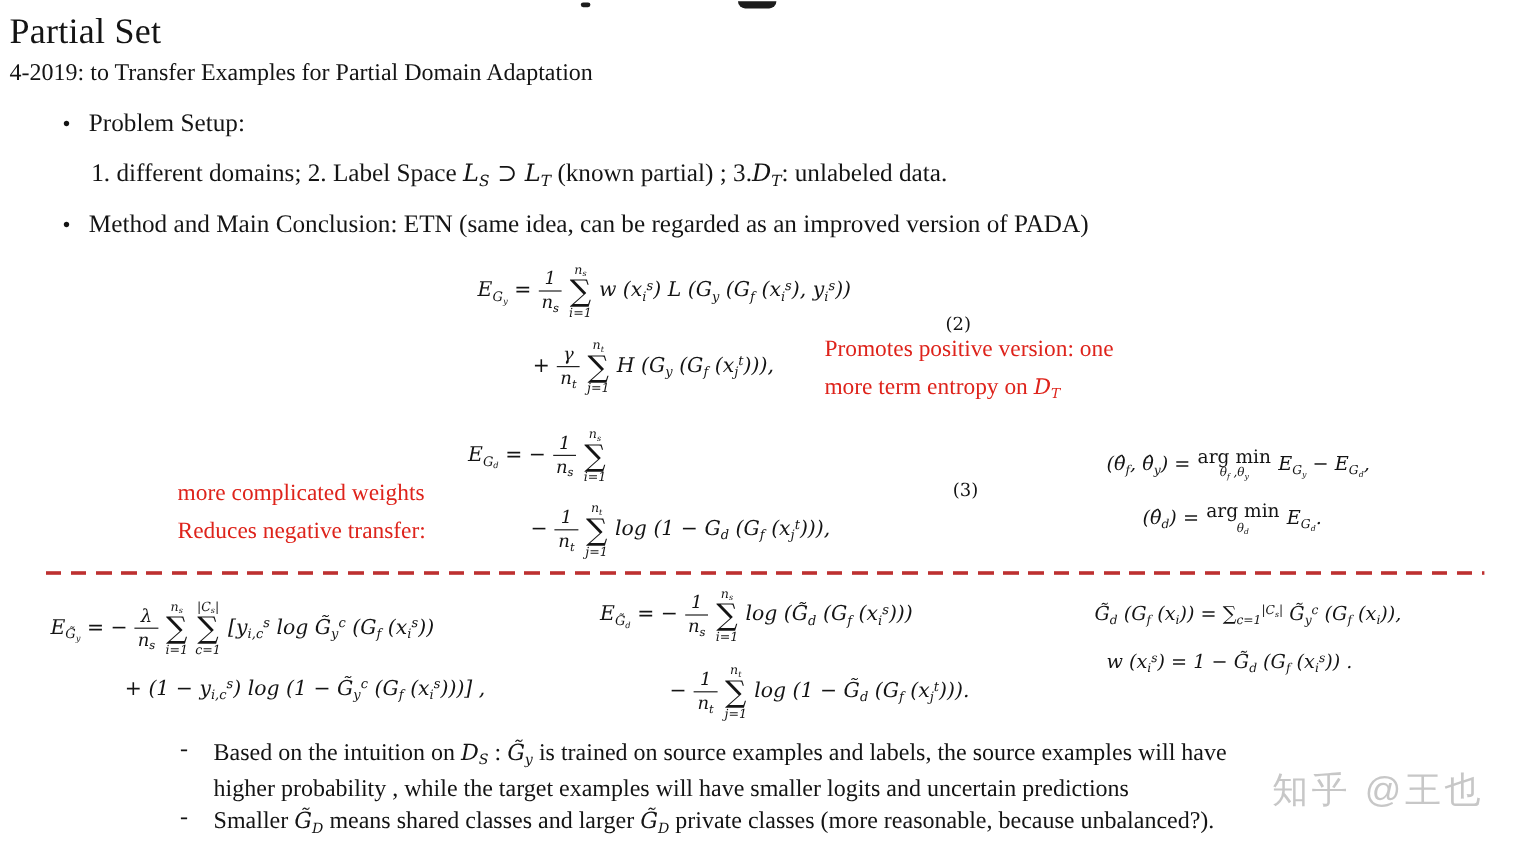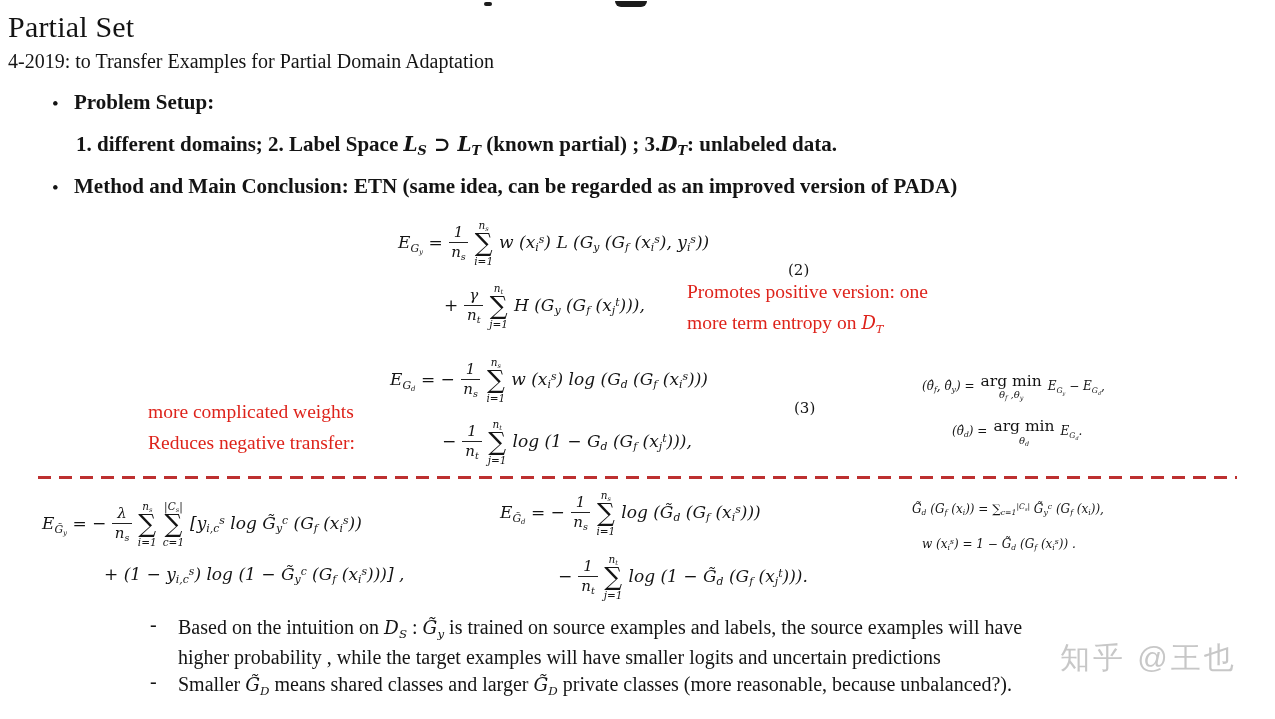--- a/index.html
+++ b/index.html
@@ -7,27 +7,27 @@
   html,body { margin:0; padding:0; background:#ffffff; }
   .canvas {
     position:relative; width:1237px; height:719px; background:#fff;
     font-family:"Liberation Serif", serif; color:var(--ink); overflow:hidden;
   }
   .abs { position:absolute; }
   .nowrap { white-space:nowrap; }
 
   .title { font-size:30px; letter-spacing:0.2px; }
   .subtitle { font-size:20px; }
-  .btxt { font-size:21px;font-weight:bold; }
+  .btxt { font-size:21px; }
   .bdot { font-size:19px; }
 
   
   .math { font-family:"DejaVu Serif", serif; font-style:italic; font-size:17px; }
   .m20 { font-size:20px; }
-  .m16 { font-size:12px; }
+  .m16 { font-size:16px; }
   sub { font-size:64%; vertical-align:-0.32em; line-height:0; }
   sup { font-size:64%; vertical-align:0.5em; line-height:0; }
 
   .eqrow { display:flex; align-items:center; gap:6px; white-space:nowrap; line-height:1.25; }
   .frac { display:inline-flex; flex-direction:column; align-items:center; font-family:"DejaVu Serif", serif; font-style:italic; font-size:15px; }
   .frac .num { padding:0 5px 1px; border-bottom:1.4px solid #222; line-height:1.15; }
   .frac .den { padding-top:1px; line-height:1.15; }
   .bigsum { display:inline-flex; flex-direction:column; align-items:center; line-height:1; font-family:"DejaVu Serif", serif; }
   .bigsum .lim { font-size:10.5px; font-style:italic; line-height:1.15; }
   .bigsum .sigma { font-size:25px; font-style:normal; line-height:0.95; }
@@ -114,21 +114,20 @@
       <span class="math">E<sub>G<sub>d</sub></sub> = −</span>
       <span class="frac">
         <span class="num">1</span>
         <span class="den">n<sub>s</sub></span>
       </span>
       <span class="bigsum">
         <span class="lim">n<sub>s</sub></span>
         <span class="sigma">∑</span>
         <span class="lim">i=1</span>
       </span>
-      <span class="math">w (x<sub>i</sub><sup>s</sup>) log (G<sub>d</sub> (G<sub>f</sub> (x<sub>i</sub><sup>s</sup>)))</span>
     </div>
     <div class="eqrow" style="margin-left:52px;margin-top:14px;">
       <span class="math">−</span>
       <span class="frac">
         <span class="num">1</span>
         <span class="den">n<sub>t</sub></span>
       </span>
       <span class="bigsum">
         <span class="lim">n<sub>t</sub></span>
         <span class="sigma">∑</span>

